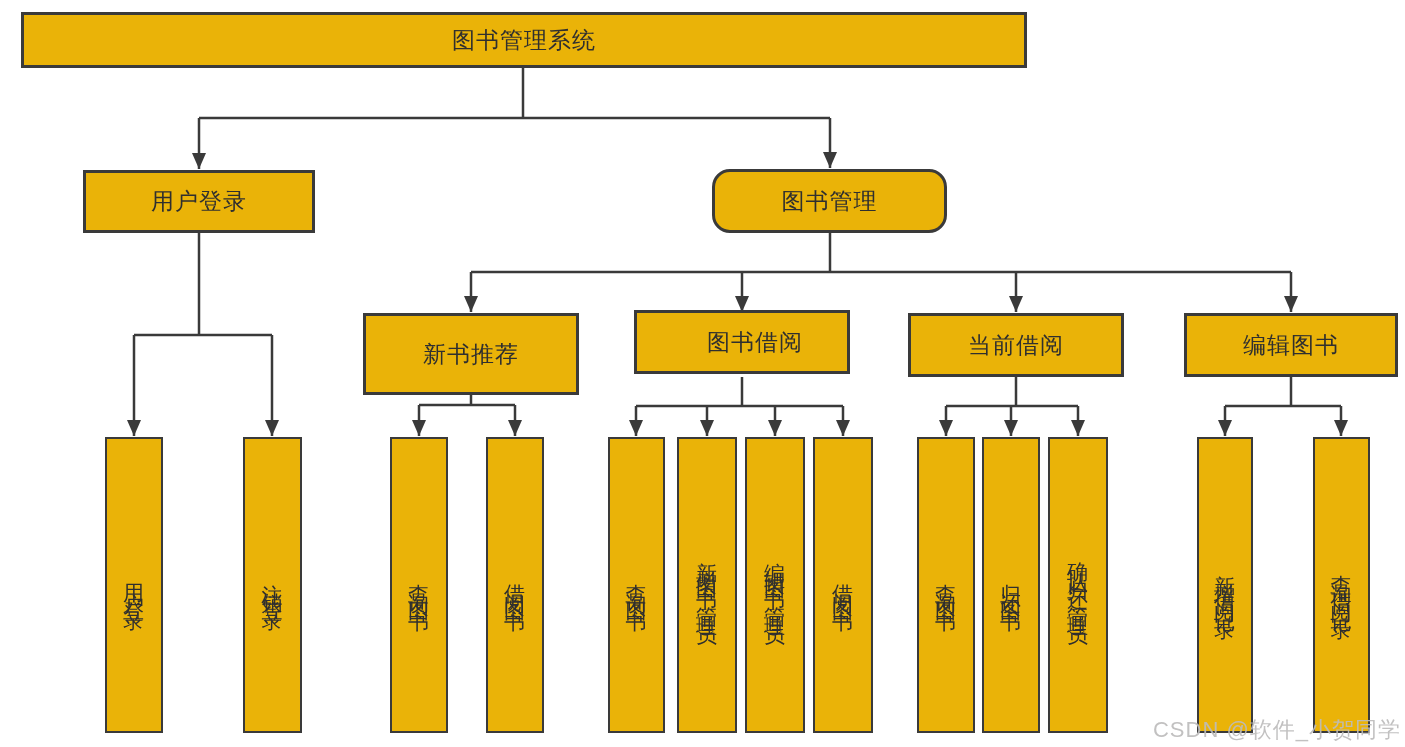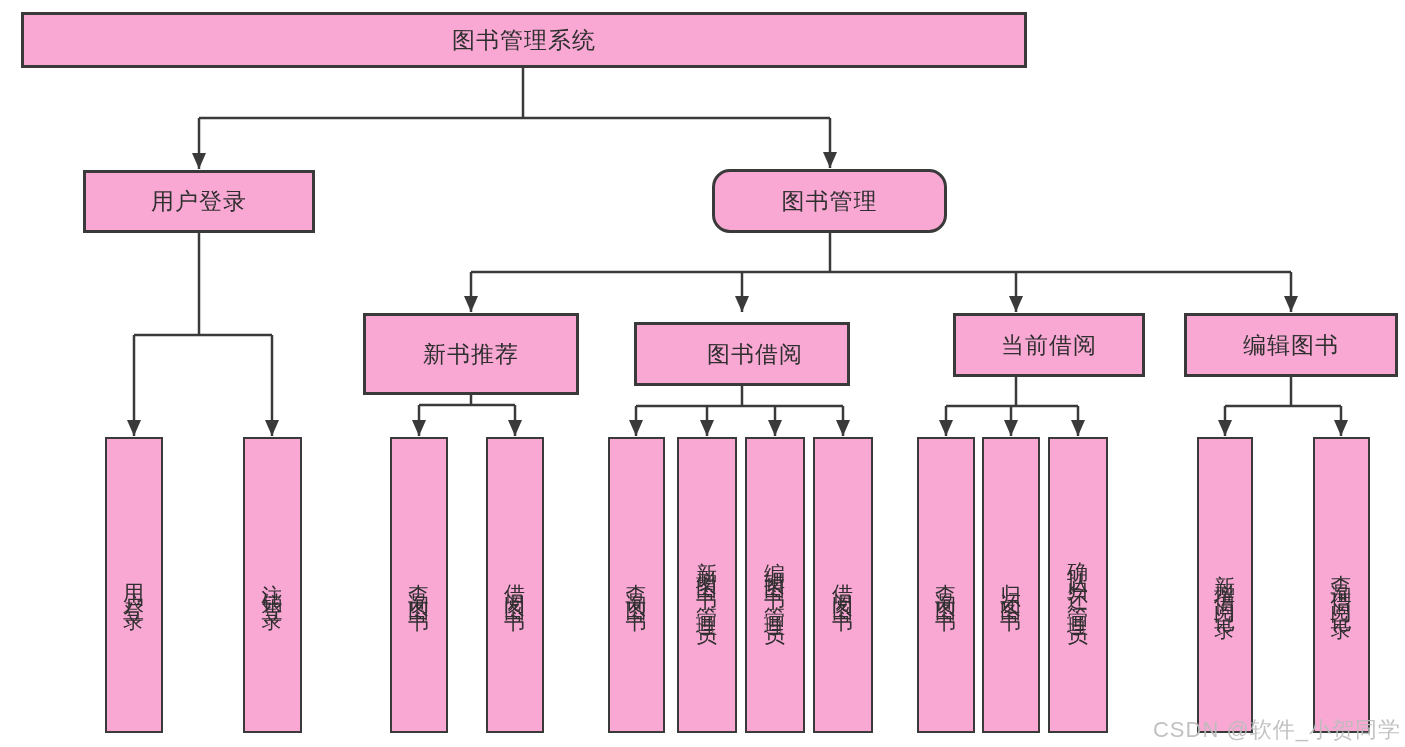--- a/index.html
+++ b/index.html
@@ -26,21 +26,21 @@
   }
   svg.connectors path.ln {
     stroke: var(--line, #3a3a3a);
     stroke-width: 2.5;
     fill: none;
   }
   svg.connectors .arrowfill { fill: var(--line, #3a3a3a); }
   .node {
     position: absolute;
     box-sizing: border-box;
-    background: #f9a8d4;
+    background: #eab308;
     border: 3px solid var(--line, #3a3a3a);
     color: var(--text, #2f2f2f);
     display: flex;
     align-items: center;
     justify-content: center;
     font-size: 23px;
     letter-spacing: 1px;
     z-index: 2;
     white-space: nowrap;
   }
@@ -131,22 +131,22 @@
       <path class="ln" d="M1341,406 V436" marker-end="url(#arrow)"></path>
     </g>
   </svg>
 
   <div class="node" style="left:21px; top:12px; width:1006px; height:56px;">图书管理系统</div>
 
   <div class="node" style="left:83px; top:170px; width:232px; height:63px;">用户登录</div>
   <div class="node" style="left:712px; top:169px; width:235px; height:64px;border-radius:18px;">图书管理</div>
 
   <div class="node" style="left:363px; top:313px; width:216px; height:82px;">新书推荐</div>
-  <div class="node" style="left:634px; top:322px; width:216px; height:64px;padding-left:26px;">图书借阅</div>
-  <div class="node" style="left:908px; top:313px; width:192px; height:64px;margin-left:45px;">当前借阅</div>
+  <div class="node" style="left:634px; top:310px; width:216px; height:64px;padding-left:26px;">图书借阅</div>
+  <div class="node" style="left:908px; top:313px; width:216px; height:64px;">当前借阅</div>
   <div class="node" style="left:1184px; top:313px; width:214px; height:64px;">编辑图书</div>
 
   <div class="node leaf" style="left:105px; top:437px; width:58px; height:296px;">用户登录</div>
   <div class="node leaf" style="left:243px; top:437px; width:59px; height:296px;">注销登录</div>
 
   <div class="node leaf" style="left:390px; top:437px; width:58px; height:296px;">查询图书</div>
   <div class="node leaf" style="left:486px; top:437px; width:58px; height:296px;">借阅图书</div>
 
   <div class="node leaf" style="left:608px; top:437px; width:57px; height:296px;">查询图书</div>
   <div class="node leaf" style="left:677px; top:437px; width:60px; height:296px;">新增图书（管理员）</div>

